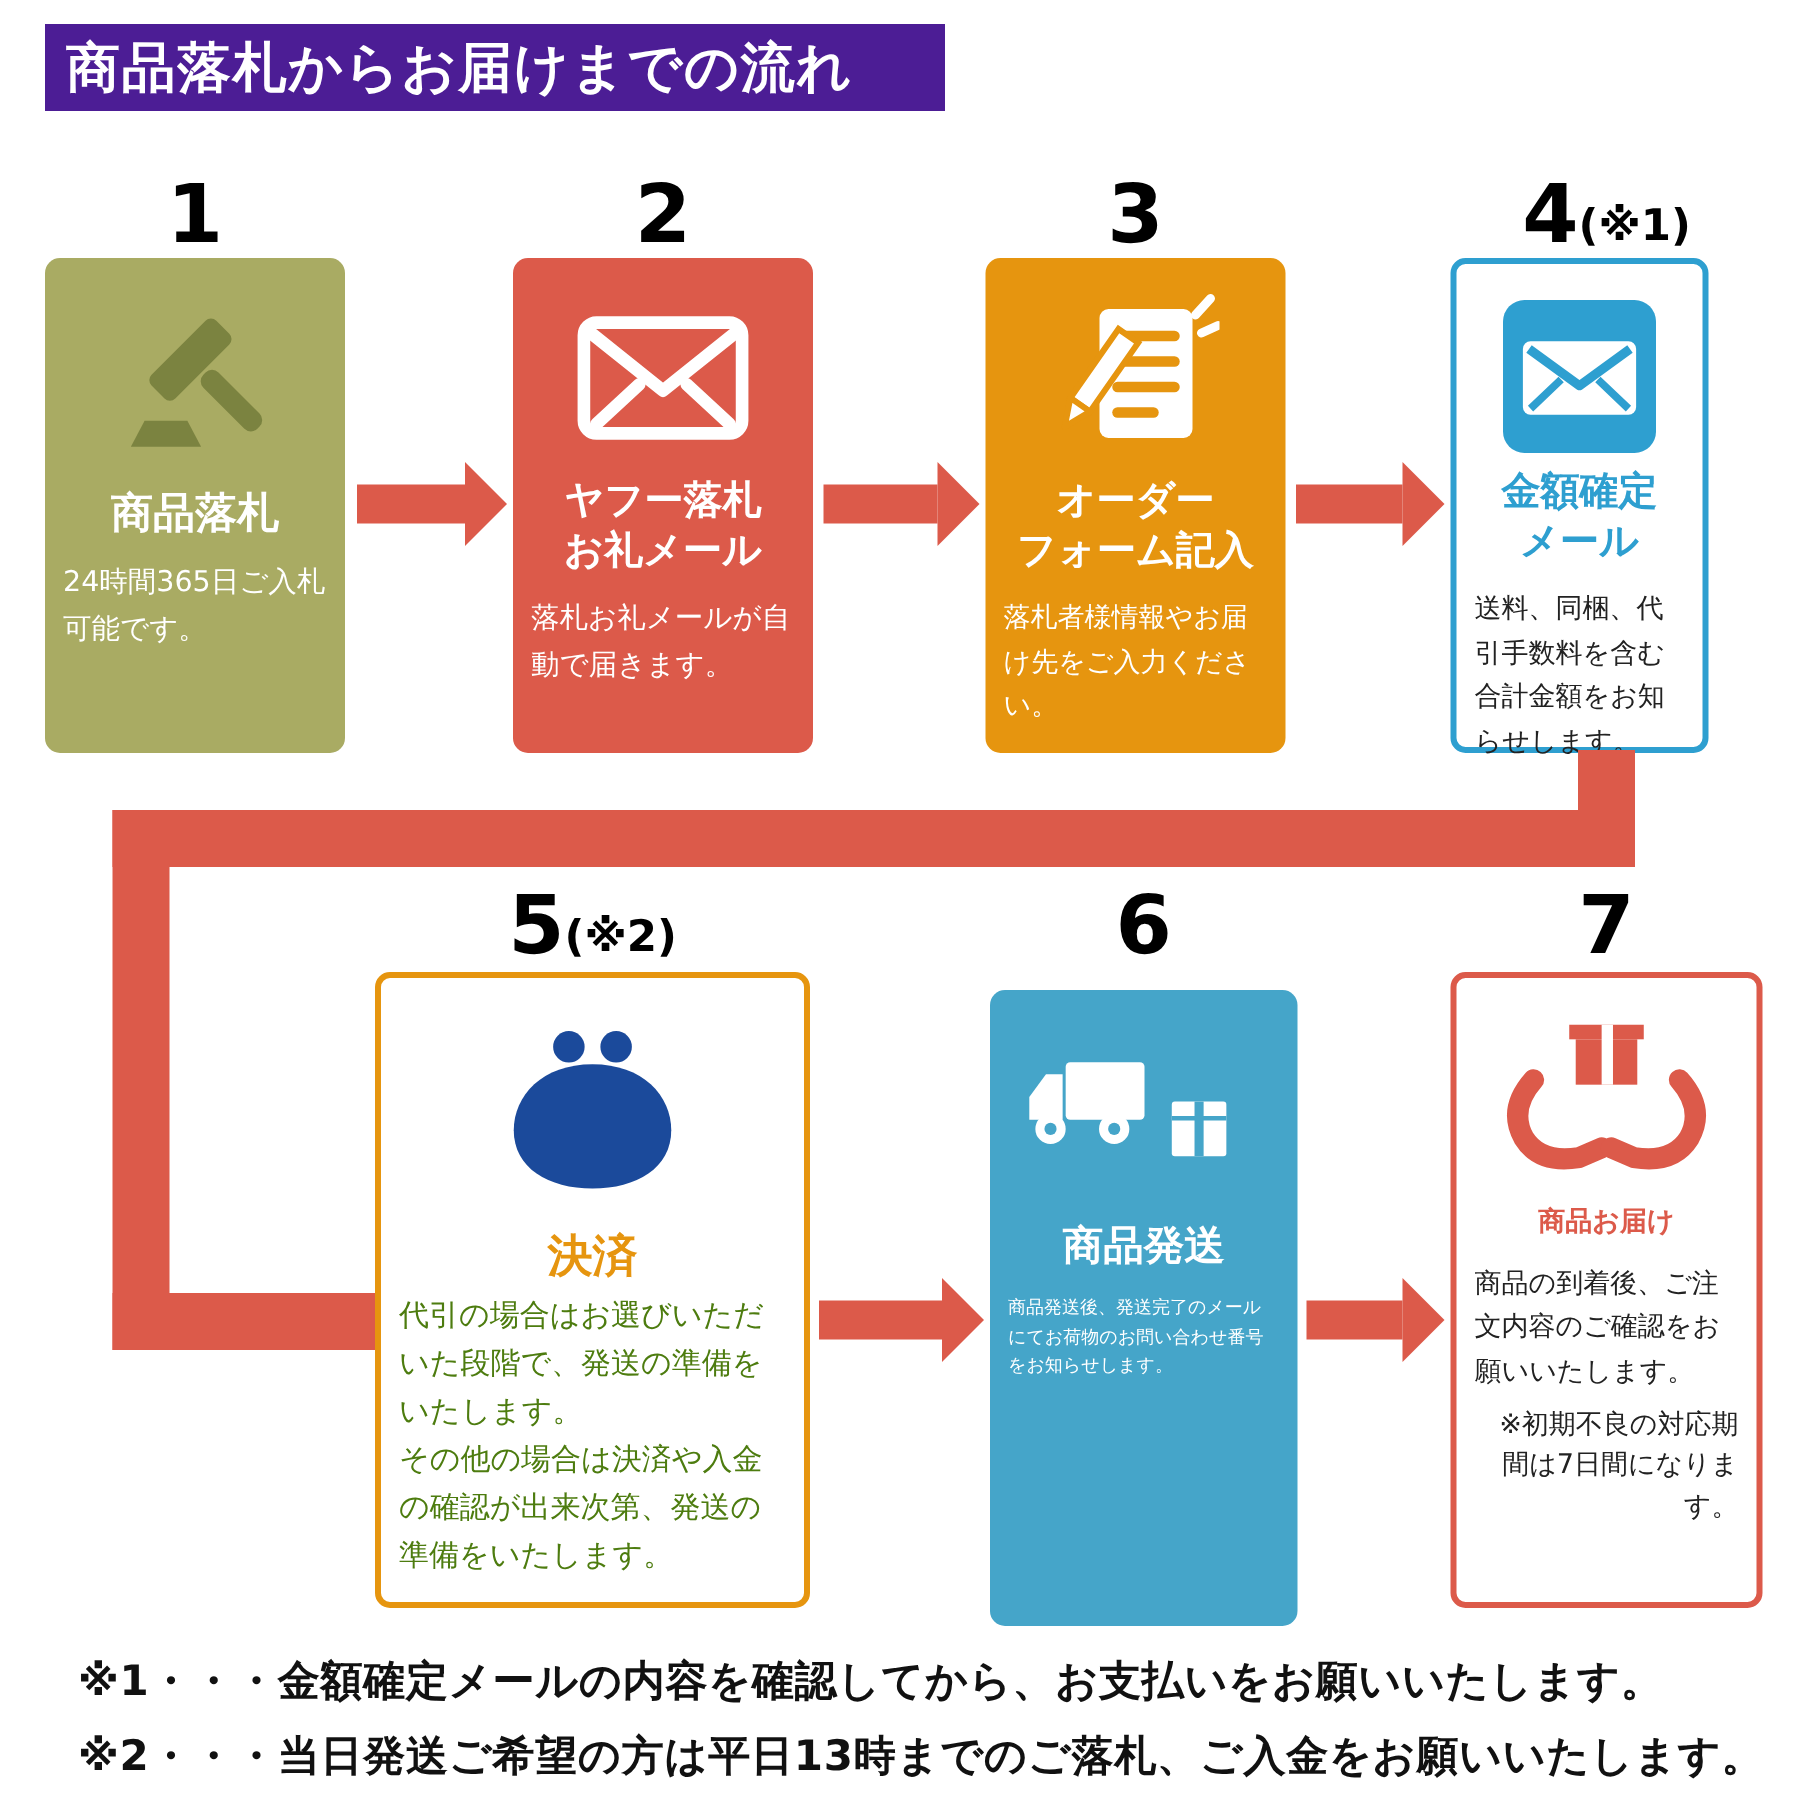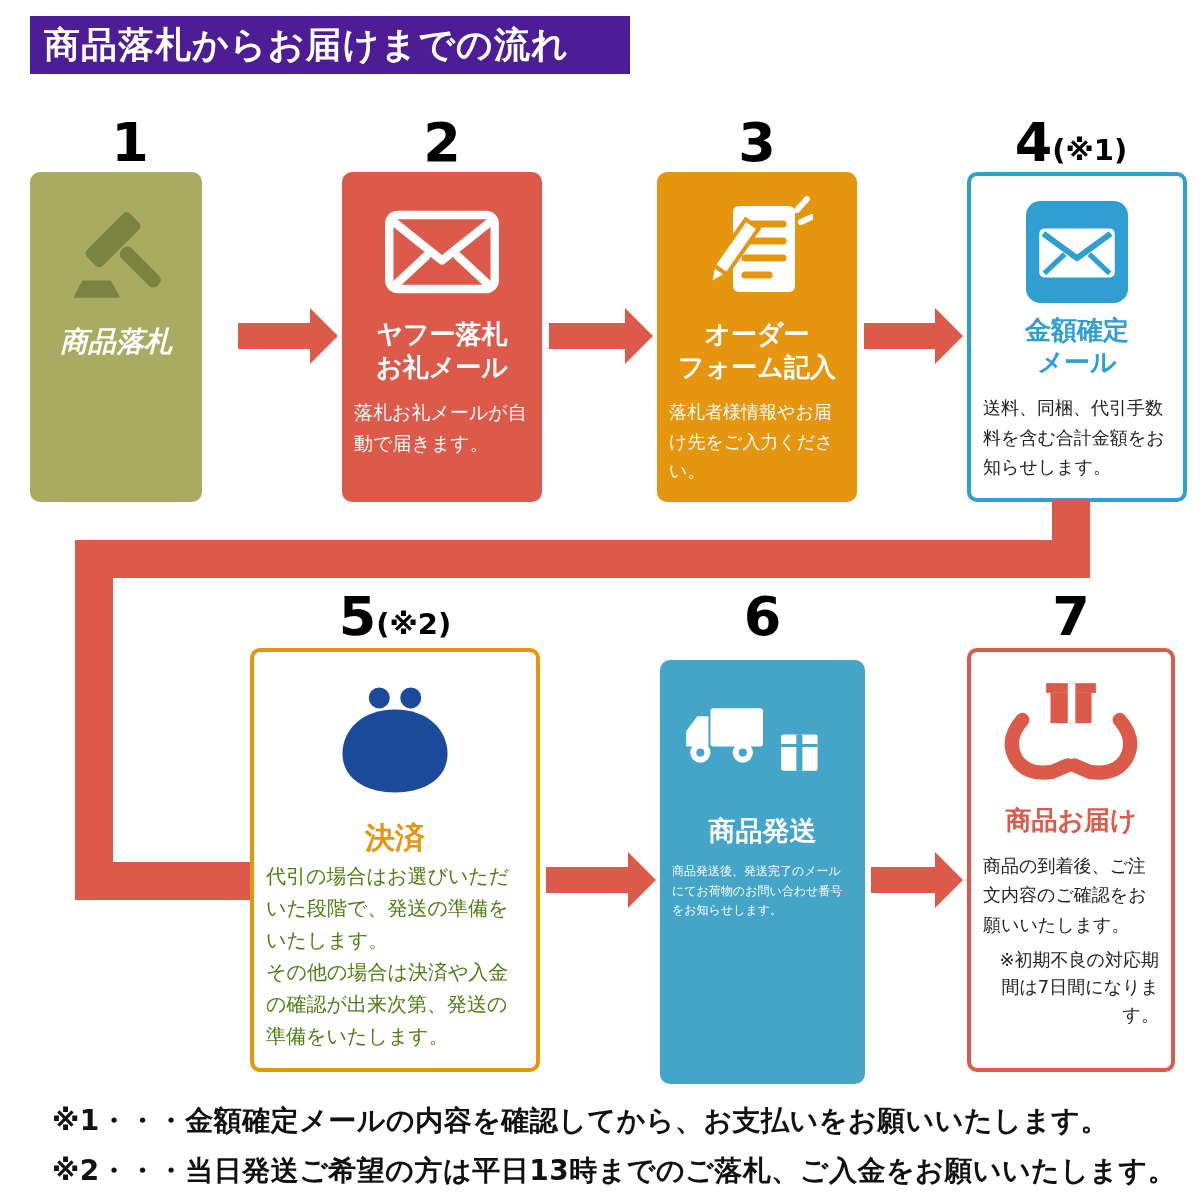--- a/index.html
+++ b/index.html
@@ -21,39 +21,39 @@
   .step-number .suffix { font-size:29px; font-weight:800; line-height:1.3; }
   .card {
     position:absolute; border-radius:10px; box-sizing:border-box;
     display:flex; flex-direction:column; align-items:center;
     padding:16px 12px;
   }
   .card .icon-wrap { display:flex; align-items:center; justify-content:center; margin-top:8px; }
   .card .title { font-weight:800; text-align:center; line-height:1.25; margin-top:10px; }
   .card .body { width:100%; text-align:left; margin-top:14px; line-height:1.65; }
   
-  .card1 { left:30px;  top:172px; width:172px; height:330px; background:#a9ab63; color:#fff;font-style:italic; }
+  .card1 { left:30px;  top:172px; width:200px; height:330px; background:#a9ab63; color:#fff; }
   .card2 { left:342px; top:172px; width:200px; height:330px; background:#dc5a4a; color:#fff; }
   .card3 { left:657px; top:172px; width:200px; height:330px; background:#e6950f; color:#fff; }
-  .card4 { left:967px; top:172px; width:220px; height:330px; background:#fff; border:4px solid #2e9fd0; }
+  .card4 { left:967px; top:172px; width:172px; height:330px; background:#fff; border:4px solid #2e9fd0; }
   .card1 .title { font-size:28px; }
   .card2 .title, .card3 .title { font-size:26px; }
   .card4 .title { font-size:26px; color:#2e9fd0; }
   .card1 .body, .card2 .body { font-size:19px; }
   .card3 .body { font-size:18px; }
   .card4 .body { font-size:18px; color:#222; }
   
   .card5 { left:250px; top:648px; width:290px; height:424px; background:#fff; border:4px solid #e6950f; }
   .card6 { left:660px; top:648px; width:205px; height:424px; background:#45a5c9; color:#fff;margin-top:12px; }
   .card7 { left:967px; top:648px; width:208px; height:424px; background:#fff; border:4px solid #dc5a4a; }
   .card5 .title { font-size:30px; color:#e6950f; }
   .card5 .body { font-size:20px; color:#4d7c0f; white-space:pre-line; line-height:1.6; margin-top:4px; }
   .card6 .title { font-size:27px; }
   .card6 .body { font-size:12px; }
-  .card7 .title { font-size:26px; color:#dc5a4a; }
+  .card7 .title { font-size:18px; color:#dc5a4a; }
   .card7 .body { font-size:18px; color:#222; }
   .card7 .note {
     width:100%; text-align:right; font-size:18px; color:#222; line-height:1.55;
     margin-top:6px; padding-left:1em; text-indent:-1em; box-sizing:border-box;
   }
   
   .arrow { position:absolute; height:56px; display:flex; align-items:center; }
   .arrow .shaft { flex:1; height:26px; background:#dc5a4a; }
   .arrow .head {
     width:0; height:0;
@@ -104,20 +104,21 @@
     <div class="icon-wrap" style="height:118px;">
       <svg width="112" height="112" viewBox="0 0 110 110" aria-hidden="true">
         <g transform="rotate(-45 52 40)" fill="#7b8340">
           <rect x="22" y="29" width="60" height="22" rx="5"></rect>
           <rect x="45" y="53" width="14" height="50" rx="6"></rect>
         </g>
         <path d="M13 97 h46 l-9 -17 h-28 z" fill="#7b8340"></path>
       </svg>
     </div>
     <div class="title">商品落札</div>
+    <div class="body">24時間365日ご入札可能です。</div>
   </div>
 
   <div class="card card3">
     <div class="icon-wrap" style="height:118px;">
       <svg width="112" height="112" viewBox="0 0 112 112" aria-hidden="true">
         <rect x="32" y="10" width="62" height="86" rx="6" fill="#ffffff"></rect>
         <g stroke="#e6950f" stroke-width="7" stroke-linecap="round">
           <path d="M44 28 h38"></path>
             <path d="M44 45 h38"></path>
             <path d="M44 62 h38"></path>

